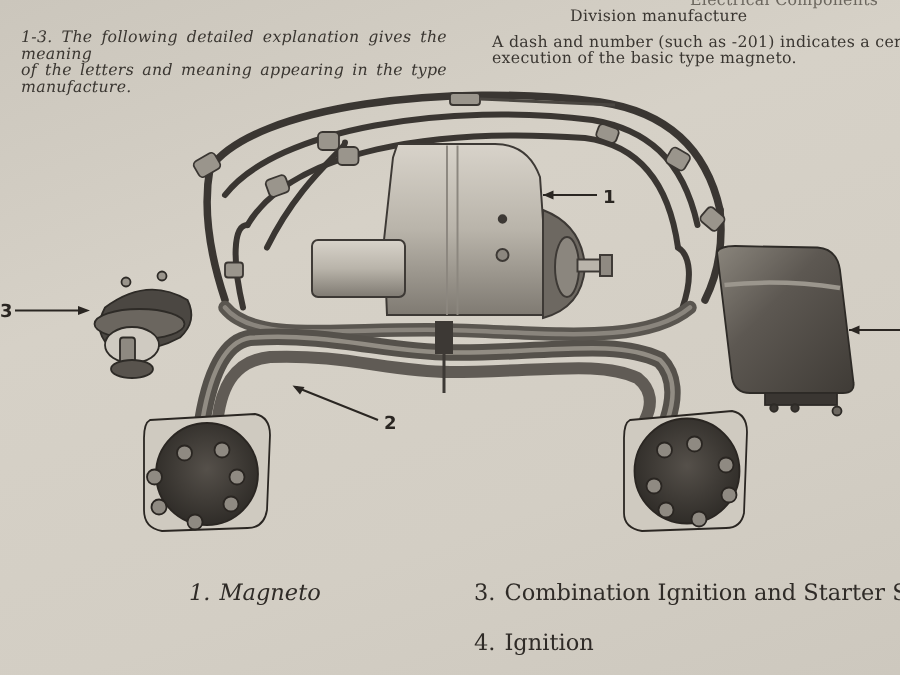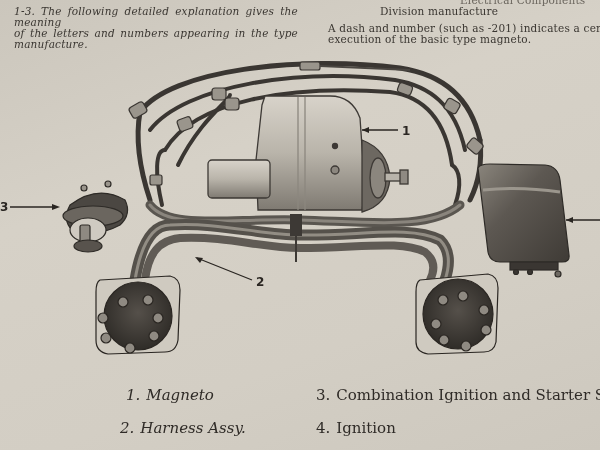--- a/index.html
+++ b/index.html
@@ -4,21 +4,21 @@
 <style>
   html, body { margin:0; padding:0; }
   body {
     width:600px; height:450px; overflow:hidden; position:relative;
     background: linear-gradient(160deg, #cbc6bc 0%, #d6d1c7 35%, #d3cec4 70%, #cdc8be 100%);
     font-family: "DejaVu Serif", "Liberation Serif", serif;
     color:#2a2622;
   }
   .page { position:absolute; inset:0; }
   .text { position:absolute; font-size:10.5px; line-height:11px; letter-spacing:0.2px; color:#3a3631; }
-  #para-left { left:14px; top:6px; width:284px; text-align:justify; font-style:italic; }
+  #para-left { left:14px; top:20px; width:284px; text-align:justify; font-style:italic; }
   #para-left .l1, #para-left .l2 { text-align-last:justify; display:block; }
   #para-right-top { left:380px; top:-5px; width:230px; }
   #para-right-top .faded { color:#6b665e; }
   #para-right { left:328px; top:23px; width:290px; }
   .caption { position:absolute; font-size:15px; color:#2f2b27; white-space:nowrap; }
   .caption .num { margin-right:6px; }
   #cap1 { left:126px; top:386px; font-style:italic; }
   #cap2 { left:120px; top:419px; font-style:italic; }
   #cap3 { left:316px; top:386px; }
   #cap4 { left:316px; top:419px; }
@@ -28,21 +28,21 @@
   #callout-3 { left:0px; top:200px; }
   svg#figure { position:absolute; left:0; top:0; }
 </style>
 </head>
 <body>
 
 <div class="page">
 
   <div id="para-left" class="text">
     <span class="l1">1-3. The following detailed explanation gives the meaning</span>
-    <span class="l2">of the letters and numbers appearing in the type</span>
+    <span class="l2">of the letters and meaning appearing in the type</span>
     <span class="l3">manufacture.</span>
   </div>
 
   <div id="para-right-top" class="text">
     <div style="padding-left:80px" class="faded">Electrical  Components</div>
     <div>Division manufacture</div>
   </div>
 
   <div id="para-right" class="text">
     <div>A dash and number (such as -201) indicates a certai</div>
@@ -171,22 +171,19 @@
     <polygon points="195,257 203,258 200,263" fill="#2a2622"></polygon>
   </svg>
 
   <div id="callout-1" class="callout">1</div>
   <div id="callout-2" class="callout">2</div>
   <div id="callout-3" class="callout">3</div>
 
   <div id="cap1" class="caption">
     <span class="num">1.</span><span>Magneto</span>
   </div>
-  <div id="cap2" class="caption">
-    <span class="num">2.</span><span>Harness Assy.</span>
-  </div>
   <div id="cap3" class="caption">
     <span class="num">3.</span><span>Combination Ignition and Starter Switch</span>
   </div>
   <div id="cap4" class="caption">
     <span class="num">4.</span><span>Ignition</span>
   </div>
 </div>
 
 </body></html>

